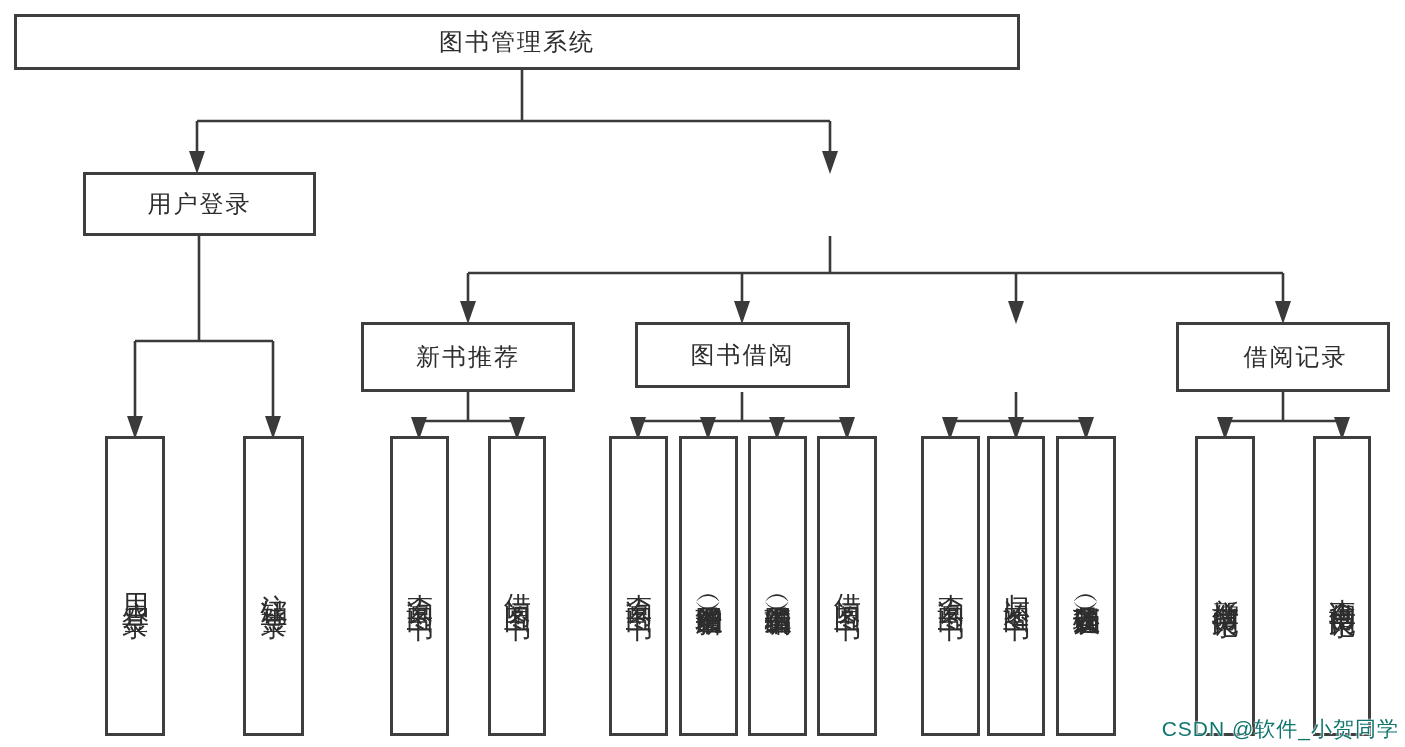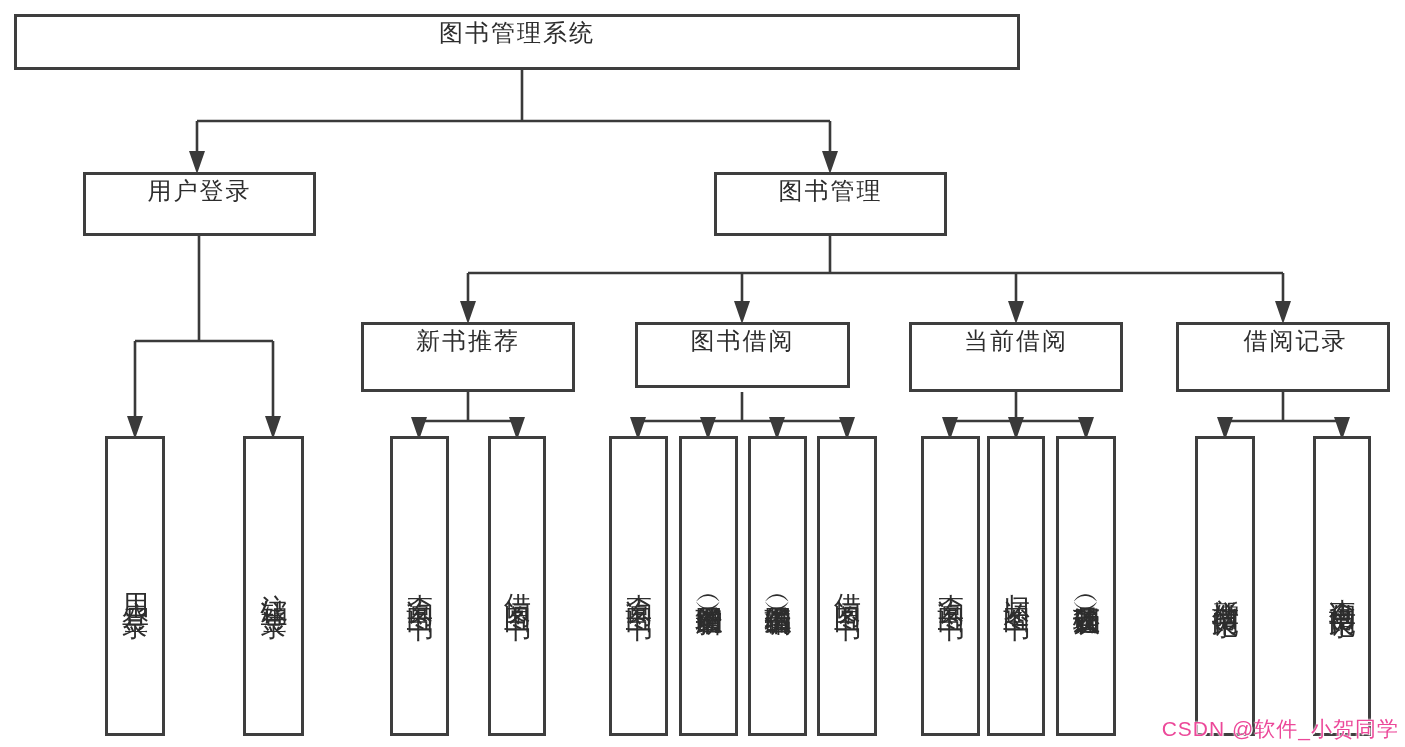--- a/index.html
+++ b/index.html
@@ -10,21 +10,21 @@
     overflow:hidden;
     font-family:"Liberation Sans","DejaVu Sans",sans-serif;
     color:#2d2d2d;
   }
   .wires{position:absolute;left:0;top:0;width:1405px;height:747px;}
   .node{
     position:absolute;
     box-sizing:border-box;
     border:3px solid #3e3e3e;
     background:#ffffff;
-    display:flex;align-items:flex-start;justify-content:center;
+    display:flex;align-items:center;justify-content:center;
     font-size:24px;
     letter-spacing:2px;
     color:#2d2d2d;
   }
   .vbox{
     position:absolute;
     box-sizing:border-box;
     border:3px solid #3e3e3e;
     background:#ffffff;
     display:flex;align-items:center;justify-content:center;
@@ -37,21 +37,21 @@
     color:#2d2d2d;
     white-space:nowrap;
   }
   .ls5 .vtext{letter-spacing:7px;}
   .ls2 .vtext{letter-spacing:3px;}
   .ls0 .vtext{letter-spacing:0;}
   .watermark{
     position:absolute;
     right:6px;bottom:4px;
     font-size:21px;
-    color:#ec4899;
+    color:#0f766e;
     letter-spacing:1px;
     text-shadow:0 0 2px #ffffff,0 0 2px #ffffff,1px 1px 0 #ffffff;
     white-space:nowrap;
   }
 </style>
 </head>
 <body>
 
 <div class="canvas">
 
@@ -102,32 +102,26 @@
     </g>
   </svg>
 
   <div class="node" style="left:14px;top:14px;width:1006px;height:56px;">
     <span>图书管理系统</span>
   </div>
 
   <div class="node" style="left:83px;top:172px;width:233px;height:64px;">
     <span>用户登录</span>
   </div>
-  <div class="node" style="left:714px;top:172px;width:233px;height:64px;">
-    <span>图书管理</span>
-  </div>
 
   <div class="node" style="left:361px;top:322px;width:214px;height:70px;">
     <span>新书推荐</span>
   </div>
   <div class="node" style="left:635px;top:322px;width:215px;height:66px;">
     <span>图书借阅</span>
-  </div>
-  <div class="node" style="left:909px;top:322px;width:214px;height:70px;">
-    <span>当前借阅</span>
   </div>
   <div class="node" style="left:1176px;top:322px;width:214px;height:70px;padding-left:25px;">
     <span>借阅记录</span>
   </div>
 
   <div class="vbox ls5" style="left:105px;top:436px;width:60px;height:300px;">
     <span class="vtext">用户登录</span>
   </div>
   <div class="vbox ls5" style="left:243px;top:436px;width:61px;height:300px;">
     <span class="vtext">注销登录</span>

